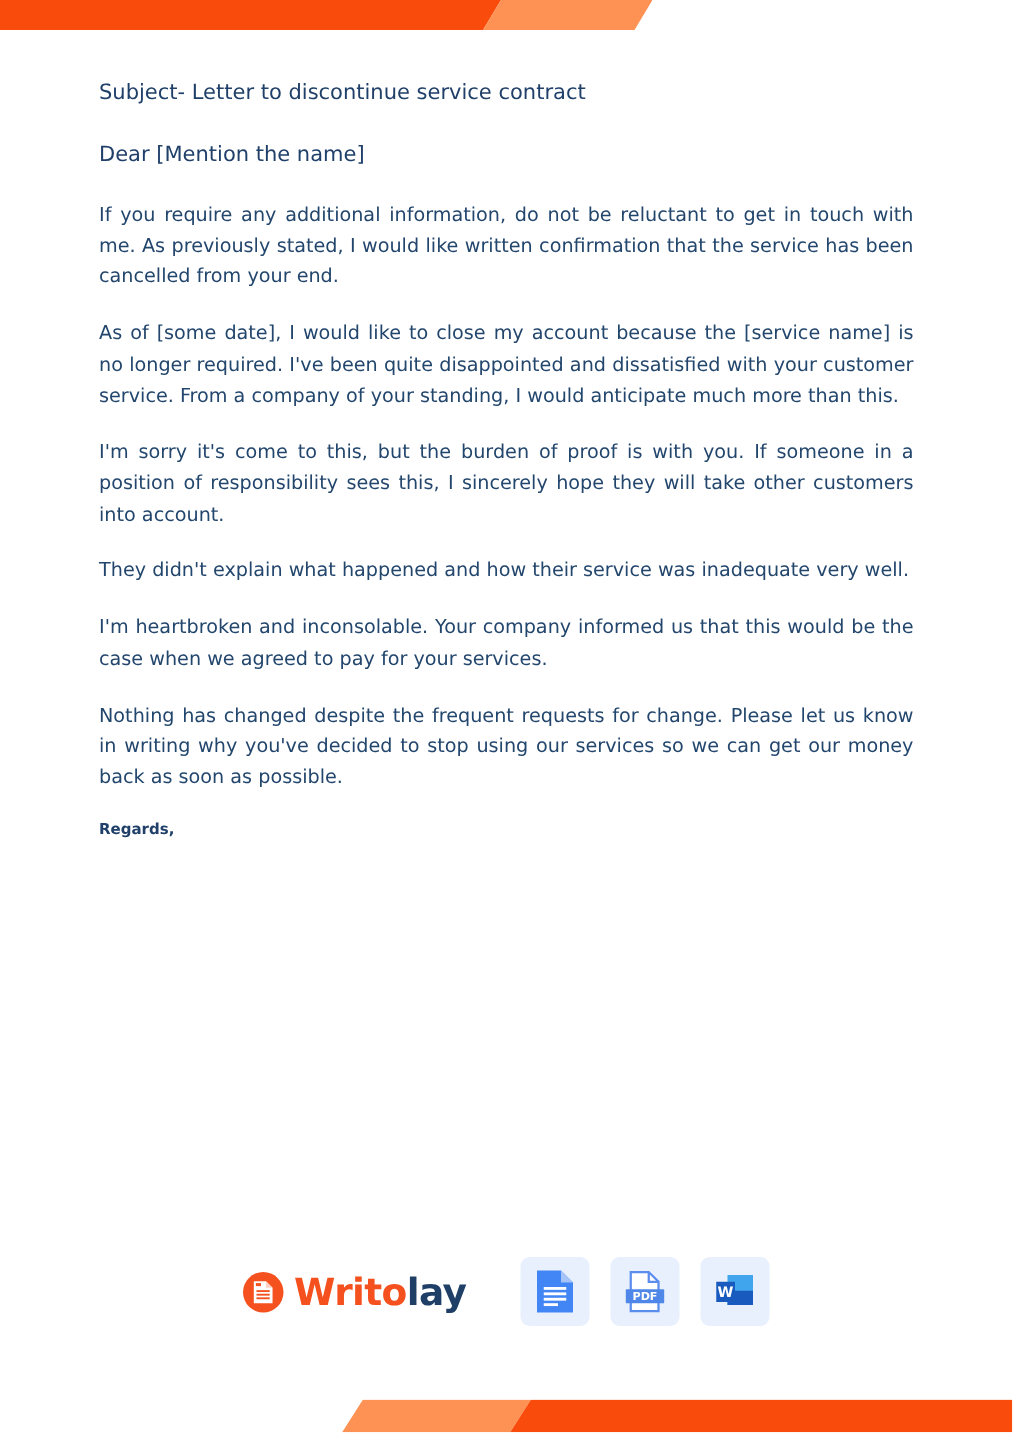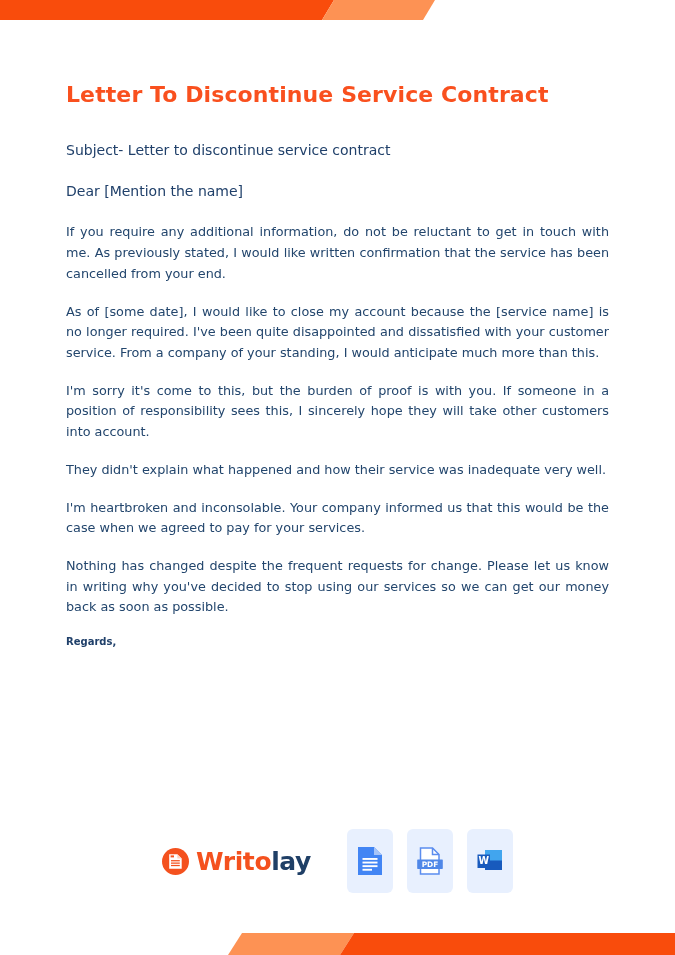--- a/index.html
+++ b/index.html
@@ -146,40 +146,39 @@
   }
   .logo-word .w-orange { color: #f4511e; }
   .logo-word .w-navy { color: #1f3f66; }
 
   .dl-icons {
     display: flex;
     align-items: center;
     gap: 14px;
   }
   .dl-icon {
-    width: 46px; height: 64px;
+    width: 46px; height: 46px;
     border-radius: 6px;
     background: #e8f0fe;
     display: flex;
     align-items: center;
     justify-content: center;
     flex: none;
   }
 </style>
 </head>
 <body>
 
 <div class="banner-top">
   <div class="bar-dark"></div>
   <div class="bar-light"></div>
 </div>
 
 <div class="sheet">
 
-  <h1 class="doc-title">Letter To Discontinue Service Contract</h1>
 
   <div class="letter-body">
 
     <p class="line-strong">Subject- Letter to discontinue service contract</p>
 
     <p class="line-strong">Dear [Mention the name]</p>
 
     <p class="para">If you require any additional information, do not be reluctant to get in touch with me. As previously stated, I would like written confirmation that the service has been cancelled from your end.</p>
     <p class="para">As of [some date], I would like to close my account because the [service name] is no longer required. I've been quite disappointed and dissatisfied with your customer service. From a company of your standing, I would anticipate much more than this.</p>
     <p class="para">I'm sorry it's come to this, but the burden of proof is with you. If someone in a position of responsibility sees this, I sincerely hope they will take other customers into account.</p>

